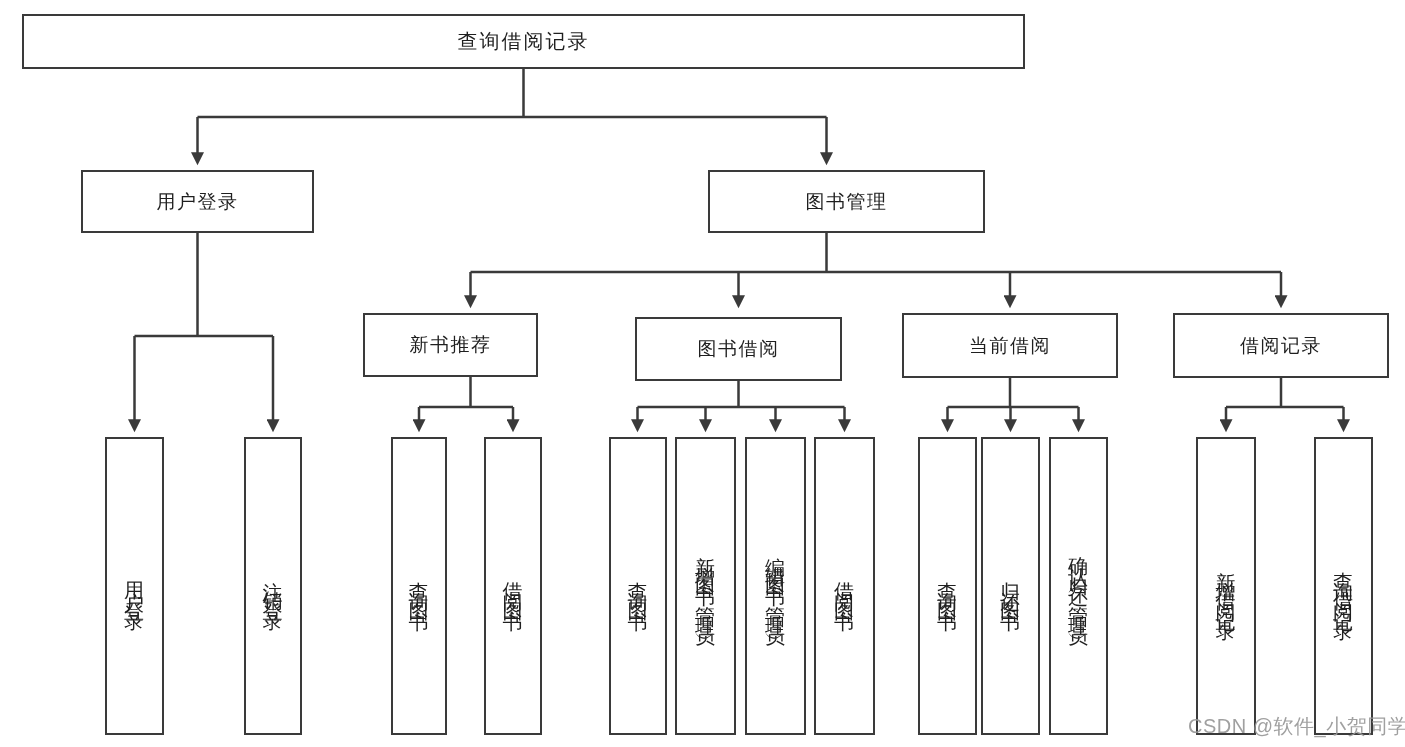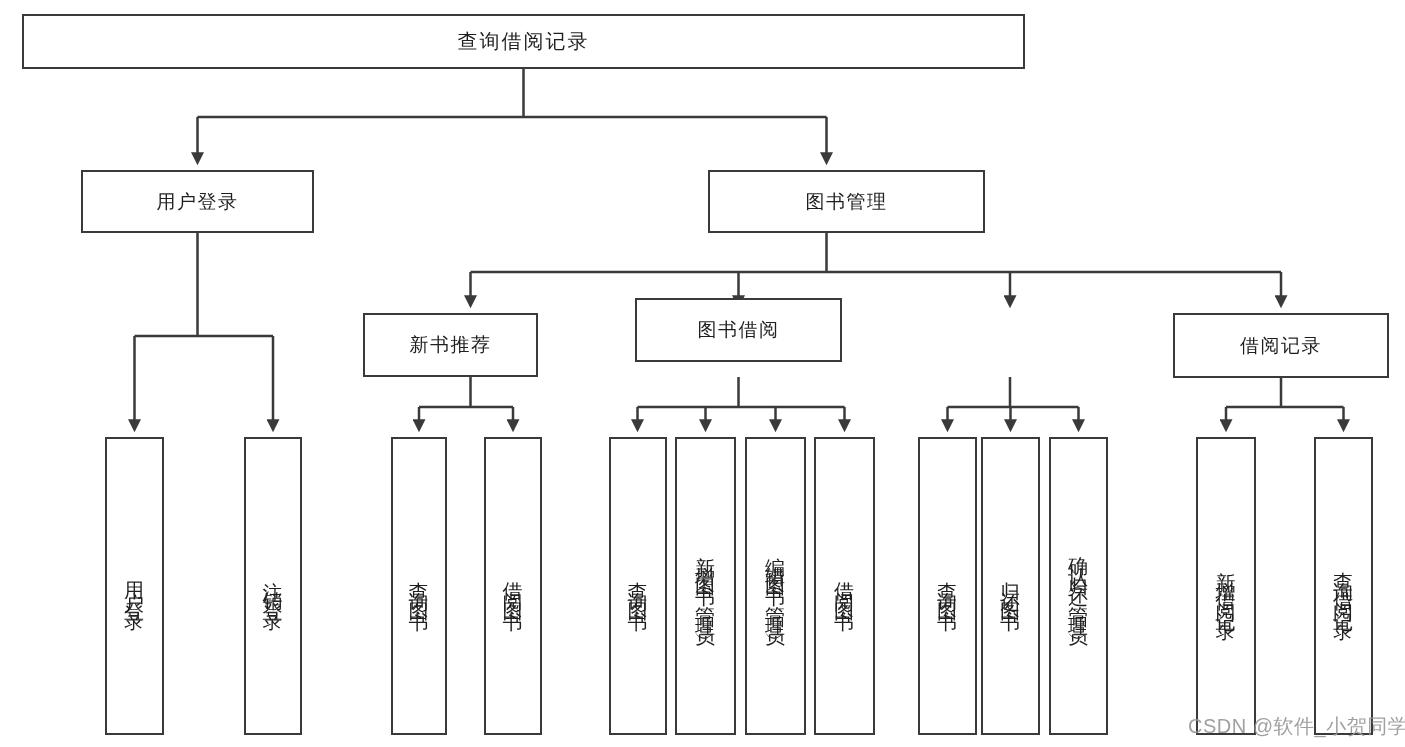--- a/index.html
+++ b/index.html
@@ -110,22 +110,25 @@
   <div class="node hnode" style="left:81px; top:170px; width:233px; height:63px;">
     <span>用户登录</span>
   </div>
   <div class="node hnode" style="left:708px; top:170px; width:277px; height:63px;">
     <span>图书管理</span>
   </div>
 
   <div class="node hnode" style="left:363px; top:313px; width:175px; height:64px;">
     <span>新书推荐</span>
   </div>
-  <div class="node hnode" style="left:635px; top:298px; width:207px; height:64px;">
+  <div class="node hnode" style="left:635px; top:317px; width:207px; height:64px;">
     <span>图书借阅</span>
+  </div>
+  <div class="node hnode" style="left:902px; top:313px; width:216px; height:65px;">
+    <span>当前借阅</span>
   </div>
   <div class="node hnode" style="left:1173px; top:313px; width:216px; height:65px;">
     <span>借阅记录</span>
   </div>
 
   <div class="node vnode" style="left:105px; top:437px; width:59px; height:298px;">
     <span class="vtext">用户登录</span>
   </div>
   <div class="node vnode" style="left:244px; top:437px; width:58px; height:298px;">
     <span class="vtext">注销登录</span>

